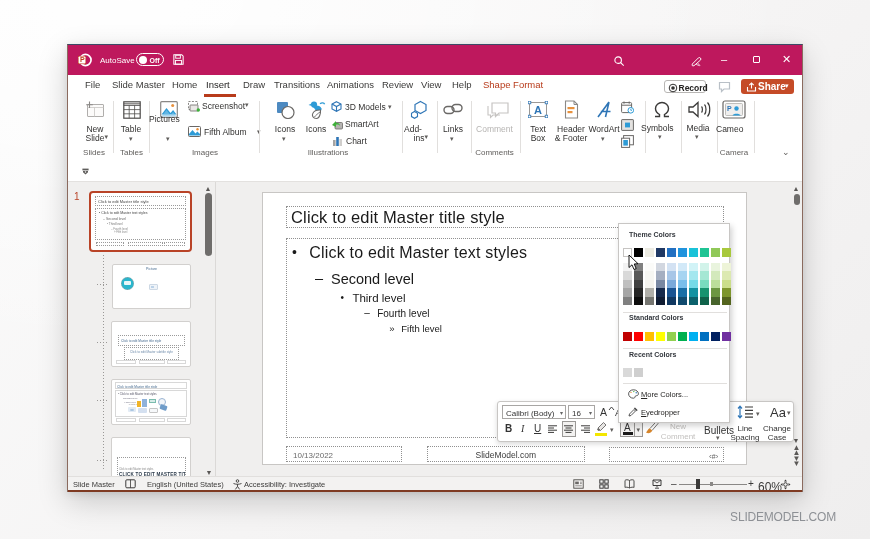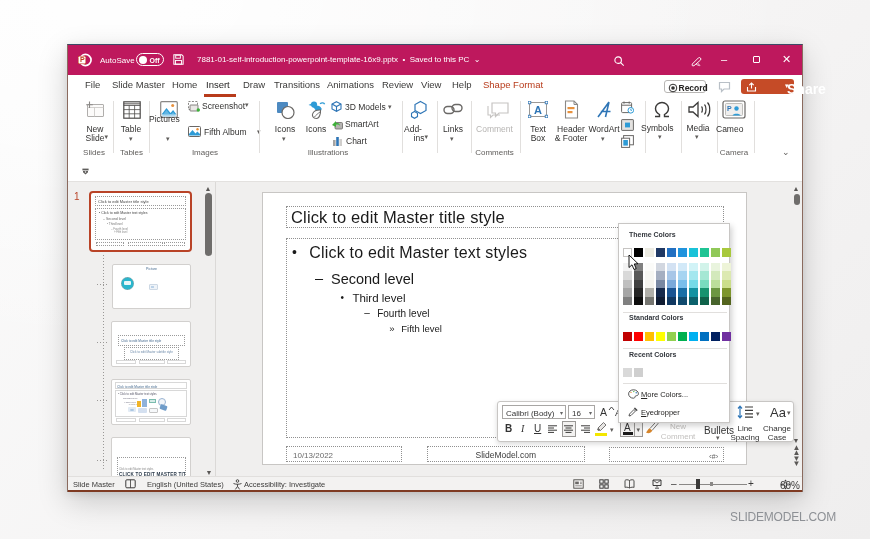--- a/index.html
+++ b/index.html
@@ -59,21 +59,20 @@
     <div class="tb-txt" style="left:32px;top:11px;font-size:8px;">AutoSave</div>
     <div class="abs" style="left:68px;top:8px;width:28px;height:13px;border:1px solid #fff;border-radius:7px;">
       <div class="abs" style="left:1.5px;top:1.5px;width:8px;height:8px;border-radius:50%;background:#fff;"></div>
       <div class="tb-txt" style="left:12.5px;top:2.5px;font-size:7px;font-weight:bold;">Off</div>
     </div>
     <svg class="abs" style="left:104px;top:8px" width="13" height="13" viewBox="0 0 14 14">
       <path d="M2 2 h8.5 l1.5 1.5 V12 H2 Z" fill="none" stroke="#fff" stroke-width="1.1"></path>
       <rect x="4" y="2.4" width="5" height="3.2" fill="none" stroke="#fff" stroke-width="1"></rect>
       <rect x="3.8" y="8" width="6.4" height="4" fill="none" stroke="#fff" stroke-width="1"></rect>
     </svg>
-    <div class="tb-txt" style="left:129px;top:10px;font-size:8px;">7881-01-self-introduction-powerpoint-template-16x9.pptx&nbsp; •&nbsp; Saved to this PC&nbsp; <span style="font-size:8px;">⌄</span></div>
 
     <svg class="abs" style="left:545px;top:10px" width="12" height="12" viewBox="0 0 14 14">
       <circle cx="6" cy="6" r="3.8" fill="none" stroke="#fff" stroke-width="1.3"></circle>
       <line x1="8.9" y1="8.9" x2="12.5" y2="12.5" stroke="#fff" stroke-width="1.3"></line>
     </svg>
 
     <svg class="abs" style="left:623px;top:10px" width="12" height="12" viewBox="0 0 14 14">
       <path d="M3.5 12.5 c-2 0.5-2.5 0 -2-2 L8.7 3.3 a1.8 1.8 0 0 1 2.5 2.5 Z" fill="none" stroke="#fff" stroke-width="1.1"></path>
       <path d="M6 11 l4 1.5 M8 9.5 l2.5 3" stroke="#fff" stroke-width="0.9"></path>
     </svg>
@@ -105,21 +104,21 @@
 
     <svg class="abs" style="left:650px;top:6px" width="13" height="12" viewBox="0 0 13 12">
       <path d="M1.5 1.5 h10 v6.5 h-5.5 l-2.5 2.5 v-2.5 h-2 Z" fill="none" stroke="#b9c0c7" stroke-width="1.2"></path>
     </svg>
 
     <div class="abs" style="left:673px;top:4px;width:53px;height:14.5px;background:#c54b27;border-radius:3px;">
       <svg class="abs" style="left:5px;top:3px" width="11" height="11" viewBox="0 0 11 11">
         <path d="M1.5 5 v4 h8 v-4" fill="none" stroke="#fff" stroke-width="1.1"></path>
         <path d="M5.5 6.5 V1.5 M3.3 3.2 L5.5 1 l2.2 2.2" fill="none" stroke="#fff" stroke-width="1.1"></path>
       </svg>
-      <div class="abs" style="left:17px;top:2px;font-size:14px;color:#fff;font-weight:bold;margin-left:29px;">Share</div>
+      <div class="abs" style="left:17px;top:2px;font-size:10px;color:#fff;font-weight:bold;">Share</div>
       <div class="abs" style="left:44px;top:3px;font-size:7px;color:#fff;">▾</div>
     </div>
   </div>
   <div id="ribbon" class="abs">
 
     <svg class="abs" style="left:17px;top:4px" width="20" height="18" viewBox="0 0 20 18">
       <rect x="2.5" y="3.5" width="16" height="12" rx="0.5" fill="#fcfbfa" stroke="#b0aeac" stroke-width="1"></rect>
       <path d="M2.5 6.5 h16 M9.5 6.5 v9" stroke="#c8c6c4" stroke-width="0.8"></path>
       <path d="M4.5 0.5 v6.5 M1.2 3.8 h6.6" stroke="#8a8886" stroke-width="1.1"></path>
     </svg>
@@ -425,21 +424,21 @@
     <svg class="abs" style="left:584px;top:2px" width="10" height="10" viewBox="0 0 10 10">
       <path d="M1 1 h8 v5.5 h-8 Z" fill="none" stroke="#3b3a39" stroke-width="1"></path>
       <path d="M1 1 L5 4 9 1" fill="none" stroke="#3b3a39" stroke-width="0.8"></path>
       <path d="M5 6.5 v2 M3 9.2 h4" stroke="#3b3a39" stroke-width="0.9"></path>
     </svg>
     <div class="st-txt" style="left:603px;top:1px;font-size:10px;">–</div>
     <div class="abs" style="left:611px;top:6.5px;width:68px;height:1px;background:#8a8886;"></div>
     <div class="abs" style="left:642px;top:5px;width:3px;height:4px;background:#8a8886;"></div>
     <div class="abs" style="left:628px;top:2px;width:3.5px;height:10px;background:#3b3a39;"></div>
     <div class="st-txt" style="left:680px;top:1px;font-size:10px;">+</div>
-    <div class="st-txt" style="left:712px;top:3px;font-size:10px;">60%</div>
+    <div class="st-txt" style="left:690px;top:3px;font-size:12px;">60%</div>
     <svg class="abs" style="left:712px;top:1.5px" width="11" height="11" viewBox="0 0 11 11">
       <path d="M5.5 0.5 L7 2.5 H4 Z M10.5 5.5 L8.5 7 V4 Z M5.5 10.5 L4 8.5 h3 Z M0.5 5.5 L2.5 4 v3 Z" fill="#3b3a39"></path>
       <circle cx="5.5" cy="5.5" r="1.8" fill="none" stroke="#3b3a39" stroke-width="1"></circle>
     </svg>
   </div>
   <div id="status2" class="abs"></div>
   <div id="minibar" class="abs">
 
     <div class="abs" style="left:4px;top:3px;width:64px;height:14px;border:1px solid #a8a6a4;font-size:8px;color:#333;padding:2.5px 0 0 3px;">Calibri (Body)<span style="position:absolute;right:2px;top:3px;font-size:6px;color:#666;">▾</span></div>
     <div class="abs" style="left:70px;top:3px;width:27px;height:14px;border:1px solid #a8a6a4;font-size:8px;color:#333;padding:2.5px 0 0 3px;">16<span style="position:absolute;right:2px;top:3px;font-size:6px;color:#666;">▾</span></div>

